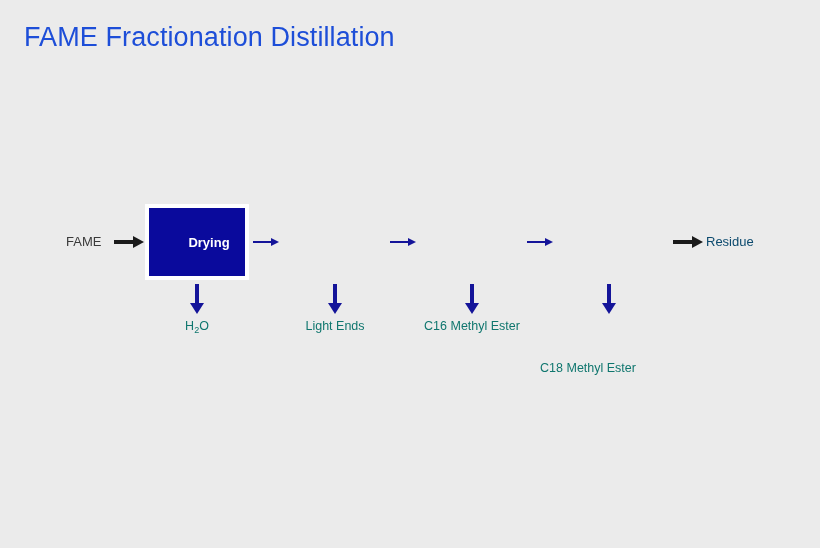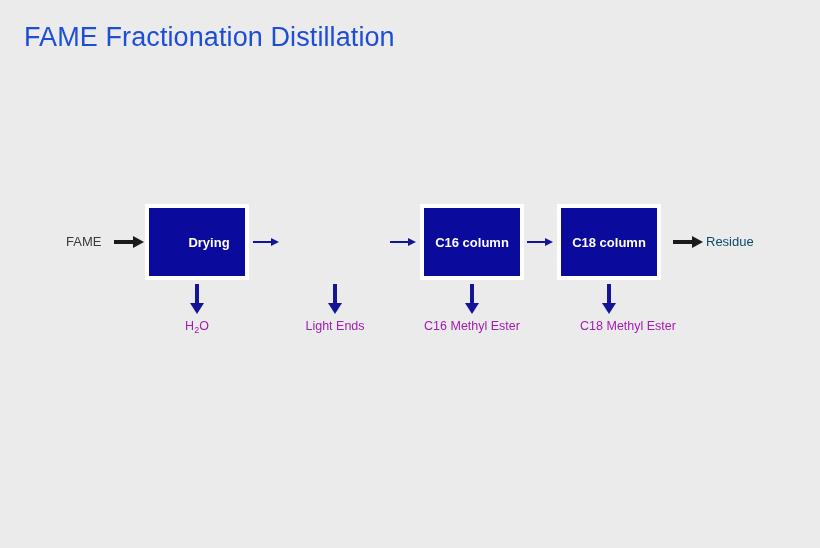--- a/index.html
+++ b/index.html
@@ -153,21 +153,21 @@
     border-left: 7px solid transparent;
     border-right: 7px solid transparent;
     border-top: 11px solid #141499;
   }
 
   
   .product-label {
     position: absolute;
     top: 319px;
     font-size: 12.5px;
-    color: #a21caf;
+    color: #0f766e;
     white-space: nowrap;
     transform: translateX(-50%);
   }
   .product-label sub {
     font-size: 9px;
     vertical-align: baseline;
     position: relative;
     bottom: -3px;
   }
 </style>
@@ -202,42 +202,36 @@
     <div class="shaft"></div>
     <div class="head"></div>
   </div>
   <div class="product-label" style="left:335px;">Light Ends</div>
 
   <div class="arrow-connector" style="left:390px;">
     <div class="shaft"></div>
     <div class="head"></div>
   </div>
 
-  <div class="process-box" style="left:420px;">
-    <span class="box-label">C16 column</span>
-  </div>
   <div class="arrow-down" style="left:465px;">
     <div class="shaft"></div>
     <div class="head"></div>
   </div>
   <div class="product-label" style="left:472px;">C16 Methyl Ester</div>
 
   <div class="arrow-connector" style="left:527px;">
     <div class="shaft"></div>
     <div class="head"></div>
   </div>
 
-  <div class="process-box" style="left:557px;">
-    <span class="box-label">C18 column</span>
-  </div>
   <div class="arrow-down" style="left:602px;">
     <div class="shaft"></div>
     <div class="head"></div>
   </div>
-  <div class="product-label" style="left:628px;">C18 Methyl Ester</div>
+  <div class="product-label" style="left:588px;margin-top:42px;">C18 Methyl Ester</div>
 
   <div class="arrow-black" id="arrow-outlet">
     <div class="shaft"></div>
     <div class="head"></div>
   </div>
   <div class="outlet-label">Residue</div>
 
 </div>
 
 </body></html>

